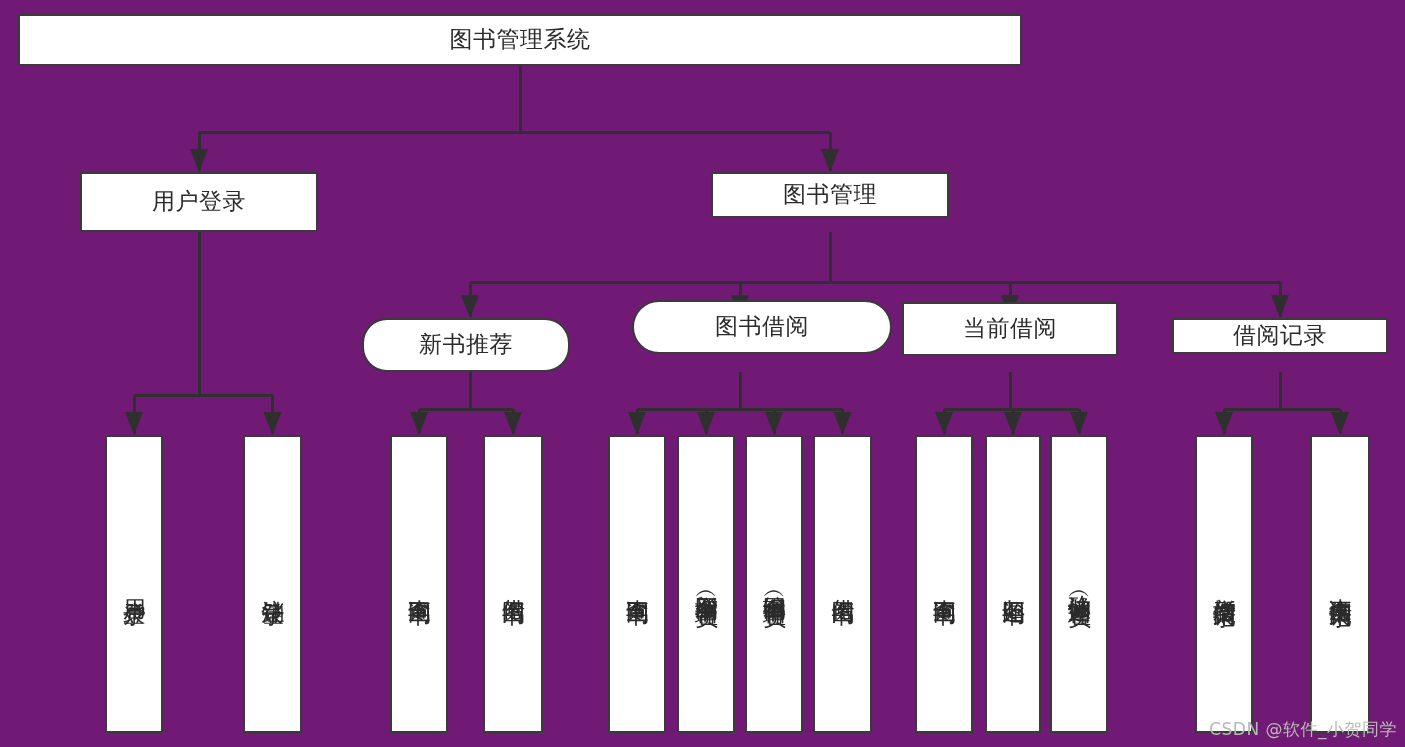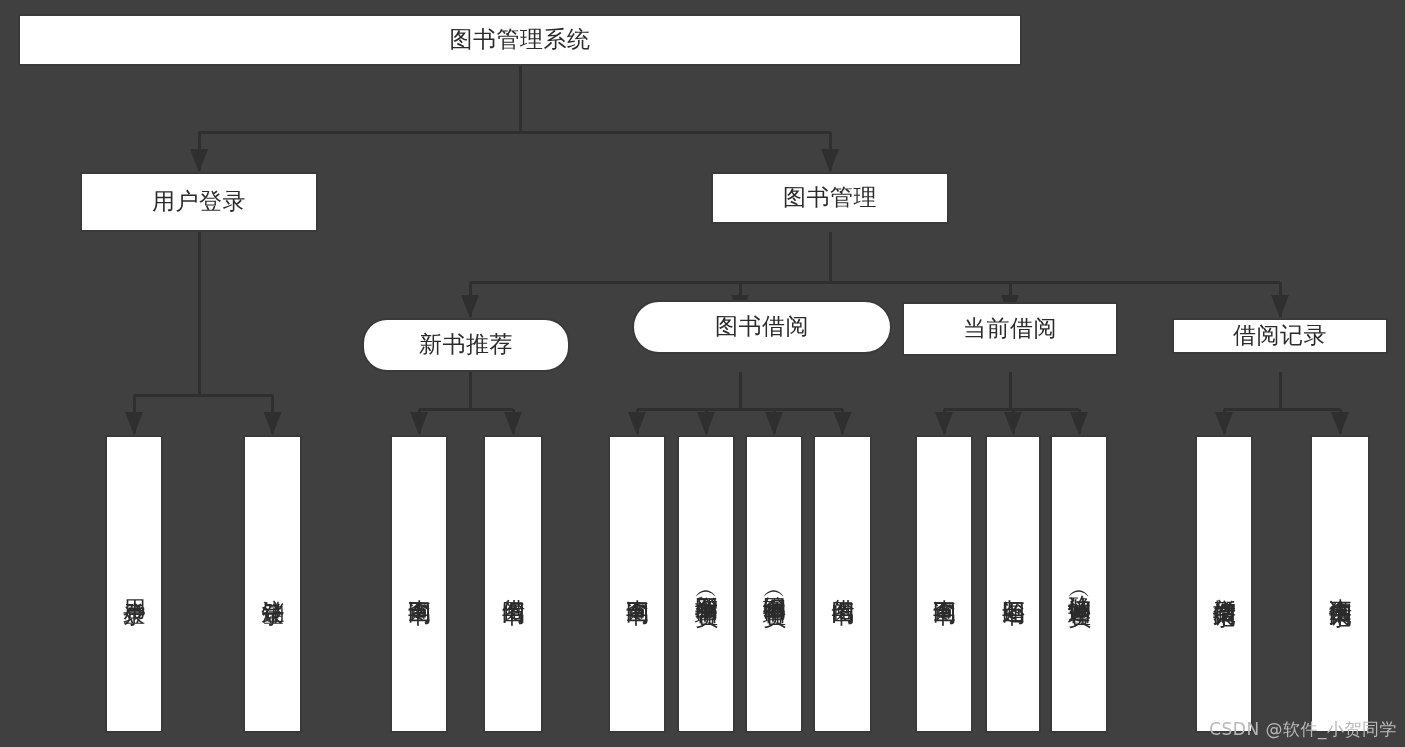--- a/index.html
+++ b/index.html
@@ -7,21 +7,21 @@
     padding: 0;
     background: #ffffff;
   }
   body {
     font-family: "DejaVu Sans", "Liberation Sans", sans-serif;
   }
   #canvas {
     position: relative;
     width: 1405px;
     height: 747px;
-    background: #404040;
+    background: #701a75;
     overflow: hidden;
   }
   #edges {
     position: absolute;
     left: 0;
     top: 0;
     width: 1405px;
     height: 747px;
     pointer-events: none;
   }
@@ -126,21 +126,21 @@
       <line x1="1340" y1="409" x2="1340" y2="434" stroke="#2f2f2f" stroke-width="3" shape-rendering="crispEdges"></line>
       <path d="M 1331 412 L 1349 412 L 1340 435 Z" fill="#2f2f2f"></path>
     </svg>
   <div id="nodes">
       <div class="node" style="left: 18px; top: 14px; width: 1004px; height: 52px; border-color: rgb(58, 58, 58);">
         <span class="node-label">图书管理系统</span>
       </div>
       <div class="node" style="left: 80px; top: 172px; width: 238px; height: 60px; border-color: rgb(58, 58, 58);">
         <span class="node-label">用户登录</span>
       </div>
-      <div class="node" style="left: 711px; top: 172px; width: 238px; height: 52px; border-color: rgb(58, 58, 58);">
+      <div class="node" style="left: 711px; top: 172px; width: 238px; height: 46px; border-color: rgb(58, 58, 58);">
         <span class="node-label">图书管理</span>
       </div>
       <div class="node" style="left: 362px; top: 318px; width: 208px; height: 54px; border-color: rgb(58, 58, 58); border-radius: 25px;">
         <span class="node-label">新书推荐</span>
       </div>
       <div class="node" style="left: 632px; top: 300px; width: 260px; height: 54px; border-color: rgb(58, 58, 58); border-radius: 27px;">
         <span class="node-label">图书借阅</span>
       </div>
       <div class="node" style="left: 902px; top: 302px; width: 216px; height: 54px; border-color: rgb(58, 58, 58); align-items: center;">
         <span class="node-label">当前借阅</span>

